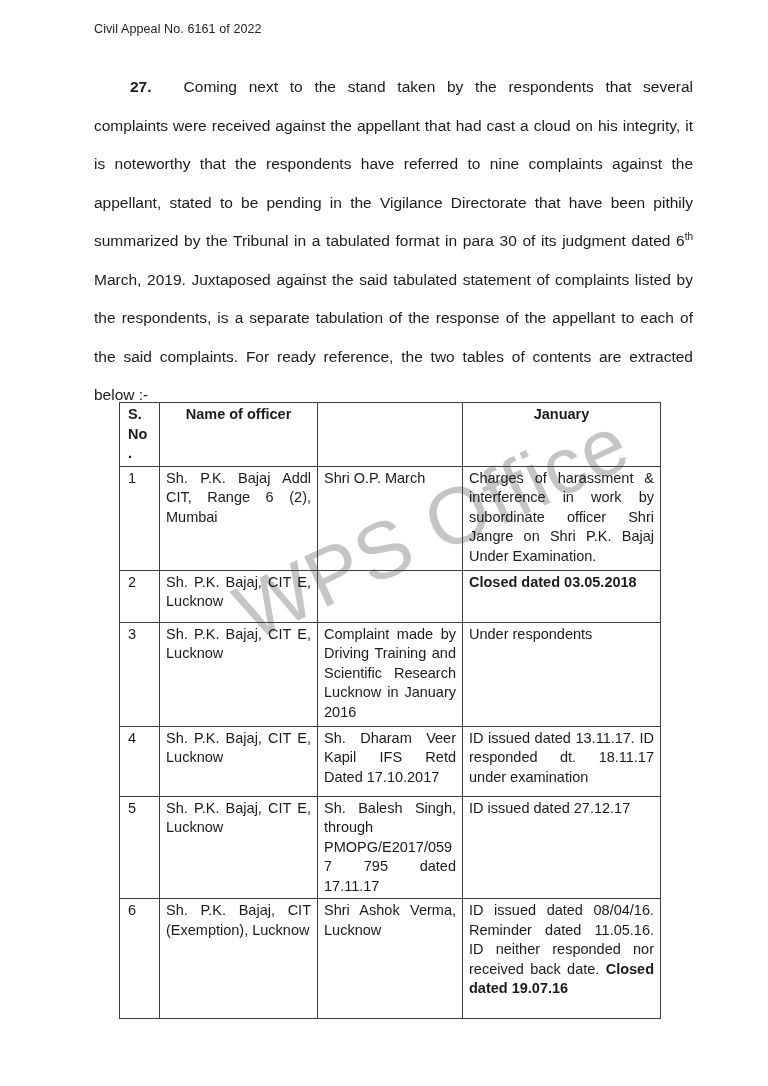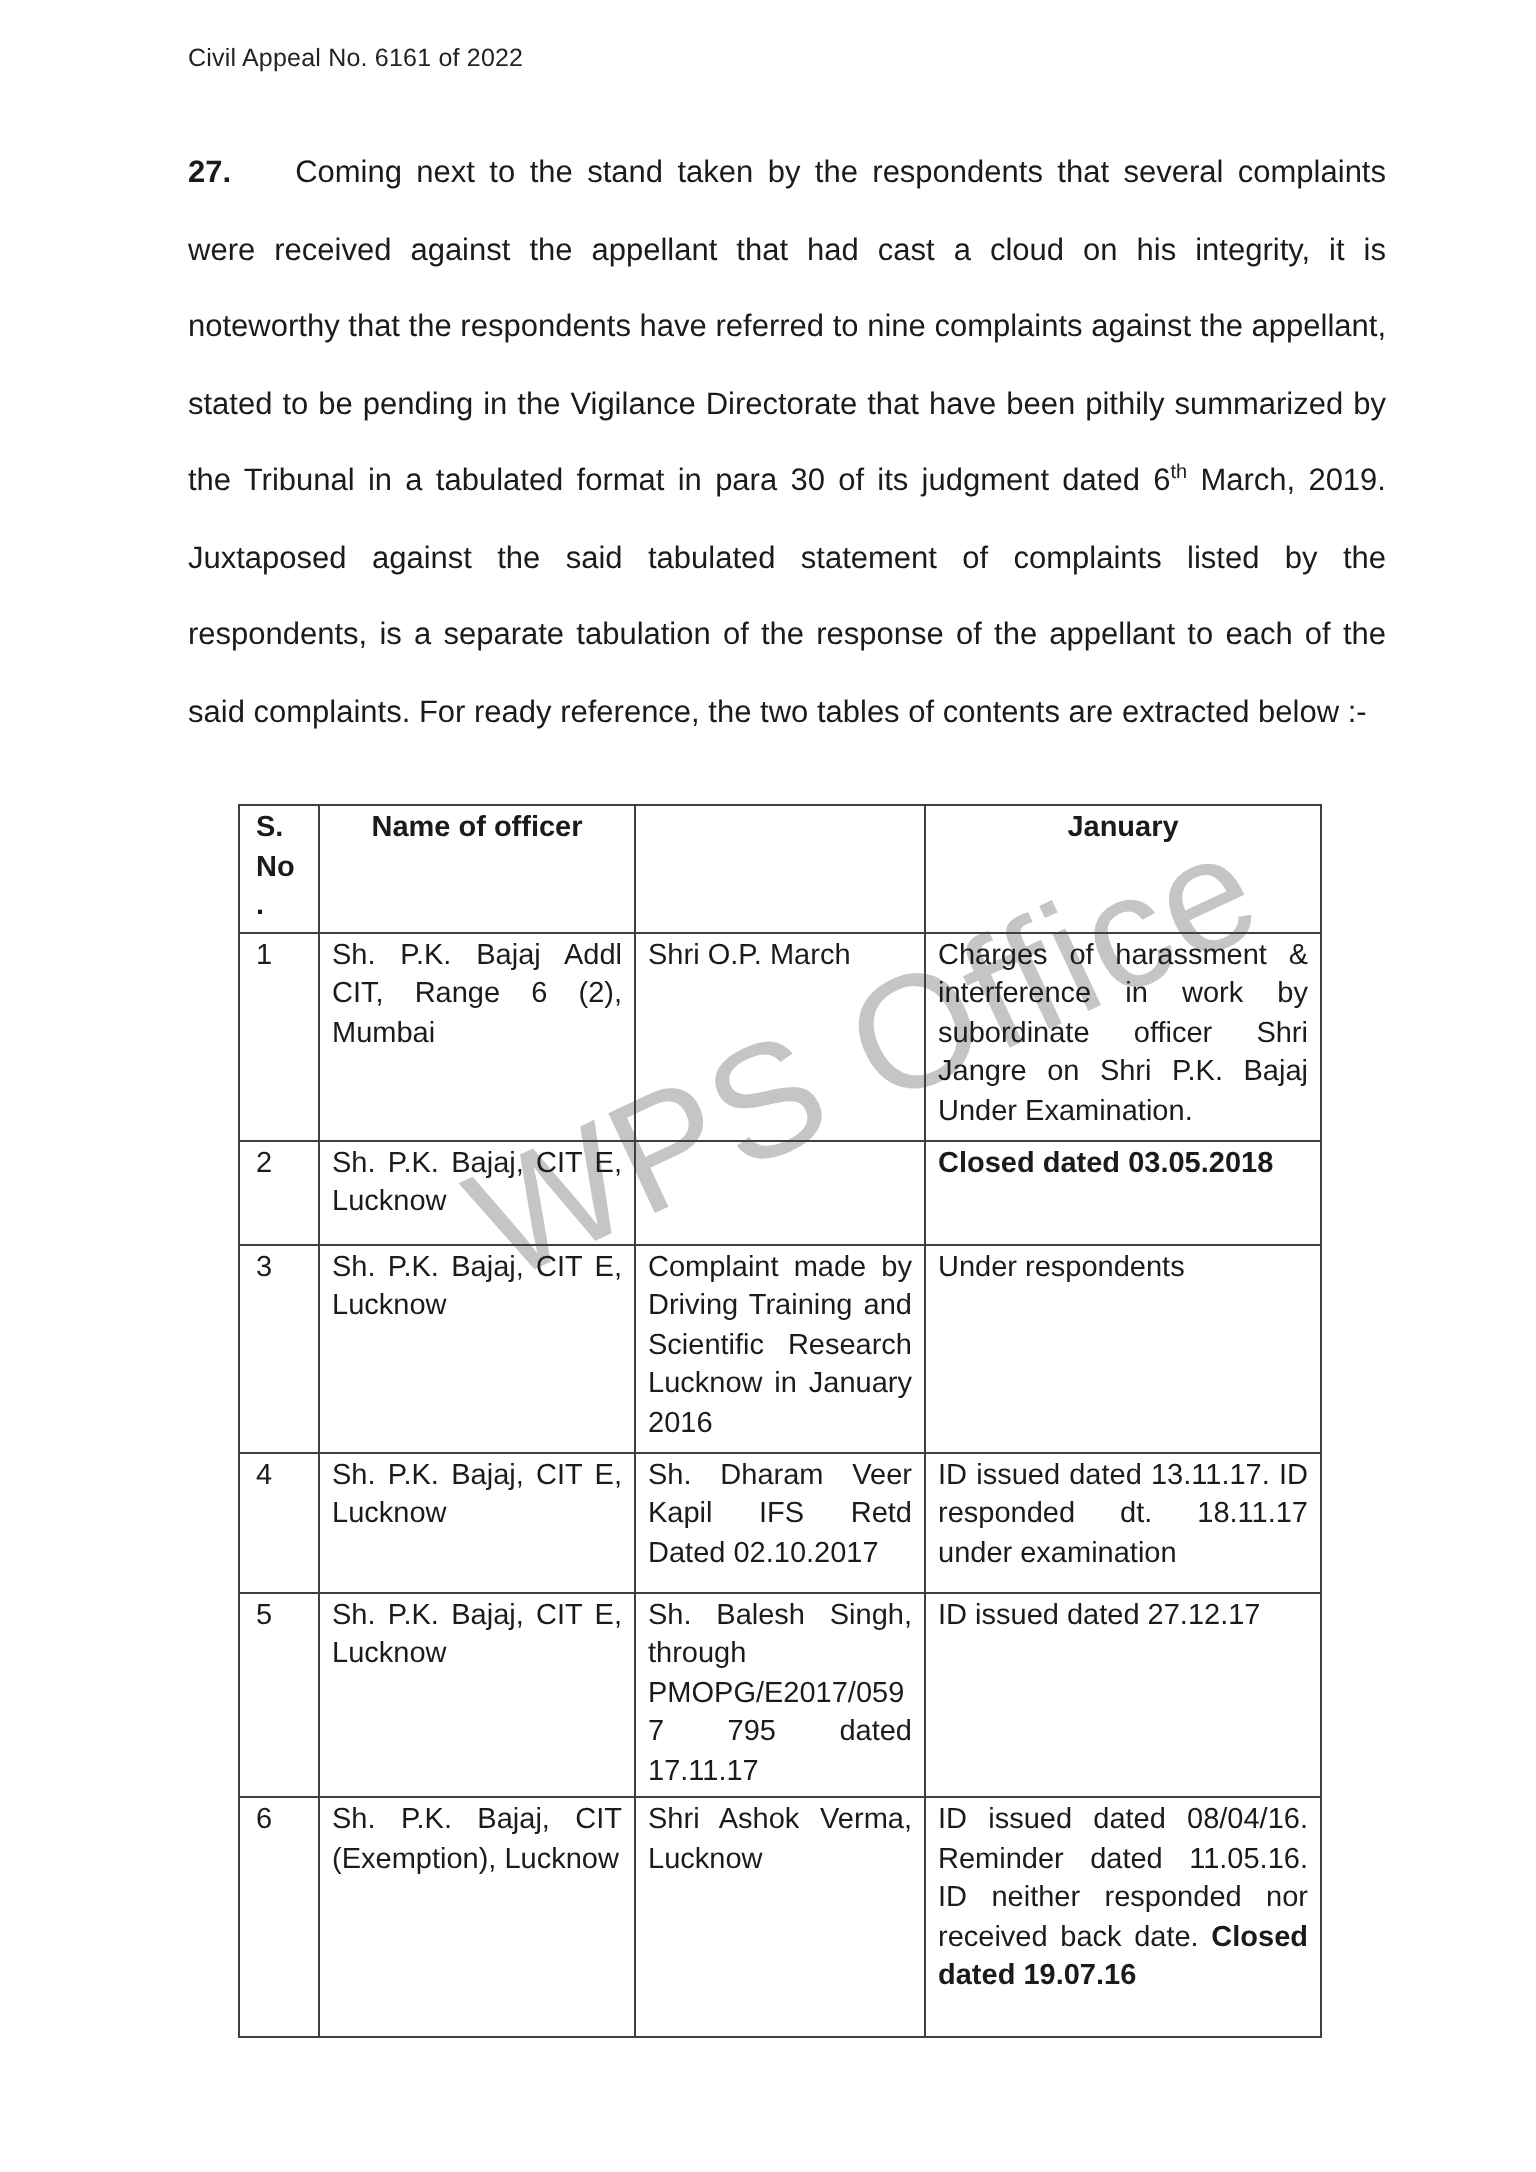--- a/index.html
+++ b/index.html
@@ -19,21 +19,21 @@
     position:absolute;left:432px;top:528px;
     transform:translate(-50%,-50%) rotate(-25deg);
     font-size:80px;font-weight:400;white-space:nowrap;
     color:#c5c5c5;z-index:0;pointer-events:none;letter-spacing:1px;
   }
   .para{
     position:absolute;left:94px;top:68px;width:599px;
     font-size:15.5px;line-height:38.5px;
     text-align:justify;z-index:1;
   }
-  .para-num{font-weight:bold;padding-right:32px;}
+  .para-num{font-weight:bold;padding-right:32px;margin-left:36px;}
   .para sup{font-size:10px;vertical-align:super;line-height:0;}
   .complaints-table{
     position:absolute;left:119px;top:402px;z-index:1;
     border-collapse:collapse;table-layout:fixed;width:541px;
     font-size:14.5px;line-height:19.5px;color:#1b1b1b;
     background:transparent;
   }
   .complaints-table td,.complaints-table th{
     border:1px solid #3f3f3f;
     vertical-align:top;
@@ -101,21 +101,21 @@
     </tr>
     <tr class="r3">
       <td class="no-cell">3</td>
       <td class="just">Sh. P.K. Bajaj, CIT E, Lucknow</td>
       <td class="just">Complaint made by Driving Training and Scientific Research Lucknow in January 2016</td>
       <td class="just"><span>Under respondents</span><span class="b"></span></td>
     </tr>
     <tr class="r4">
       <td class="no-cell">4</td>
       <td class="just">Sh. P.K. Bajaj, CIT E, Lucknow</td>
-      <td class="just">Sh. Dharam Veer Kapil IFS Retd Dated 02.10.2017</td>
+      <td class="just">Sh. Dharam Veer Kapil IFS Retd Dated 17.10.2017</td>
       <td class="just"><span>ID issued dated 13.11.17. ID responded dt. 18.11.17 under examination</span><span class="b"></span></td>
     </tr>
     <tr class="r5">
       <td class="no-cell">5</td>
       <td class="just">Sh. P.K. Bajaj, CIT E, Lucknow</td>
       <td class="just">Sh. Balesh Singh, through PMOPG/E2017/0597 795 dated 17.11.17</td>
       <td class="just"><span>ID issued dated 27.12.17</span><span class="b"></span></td>
     </tr>
     <tr class="r6">
       <td class="no-cell">6</td>

